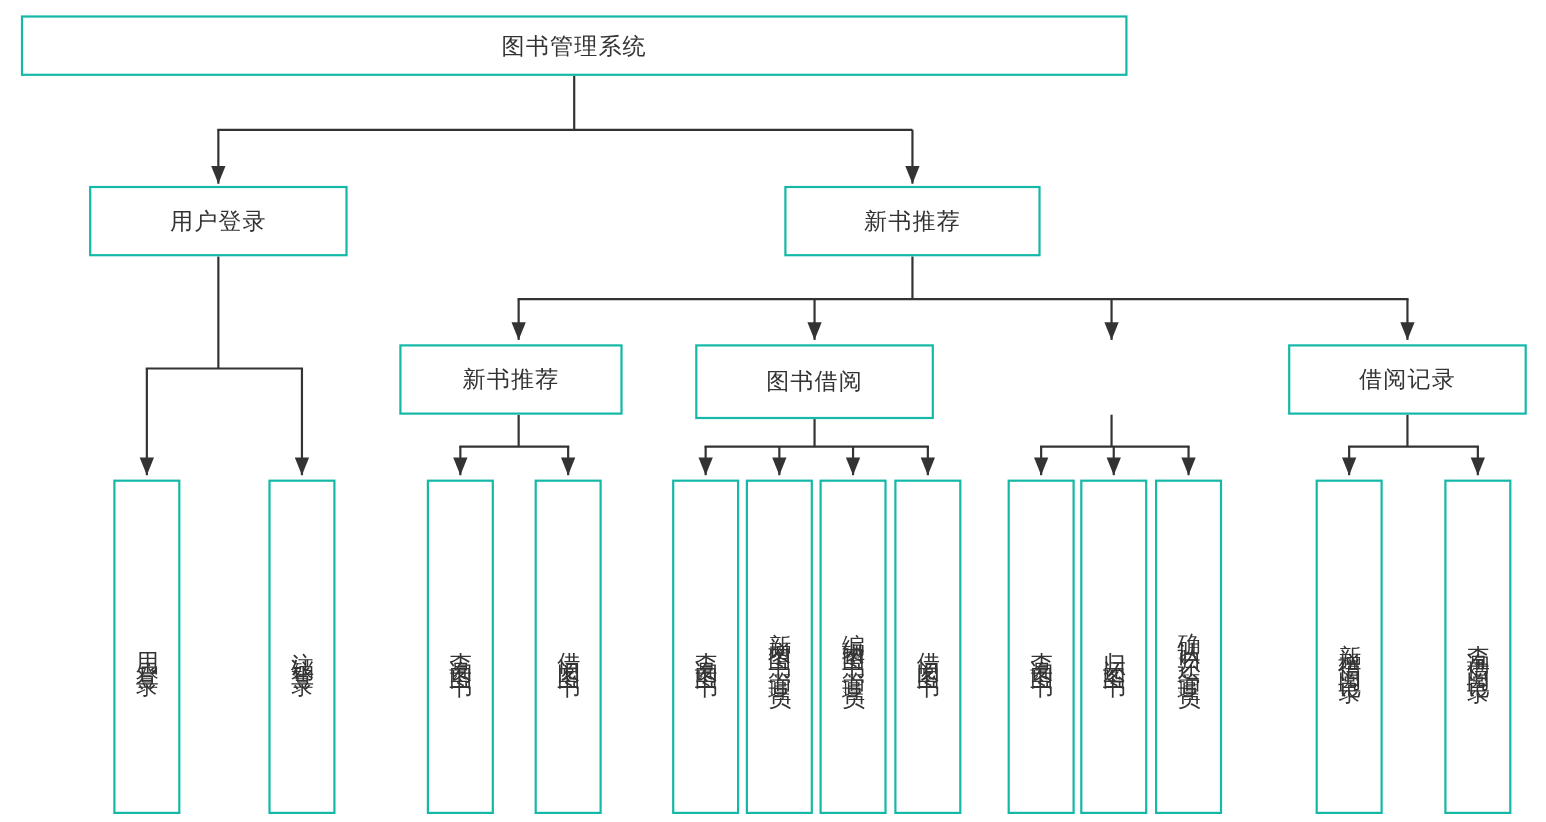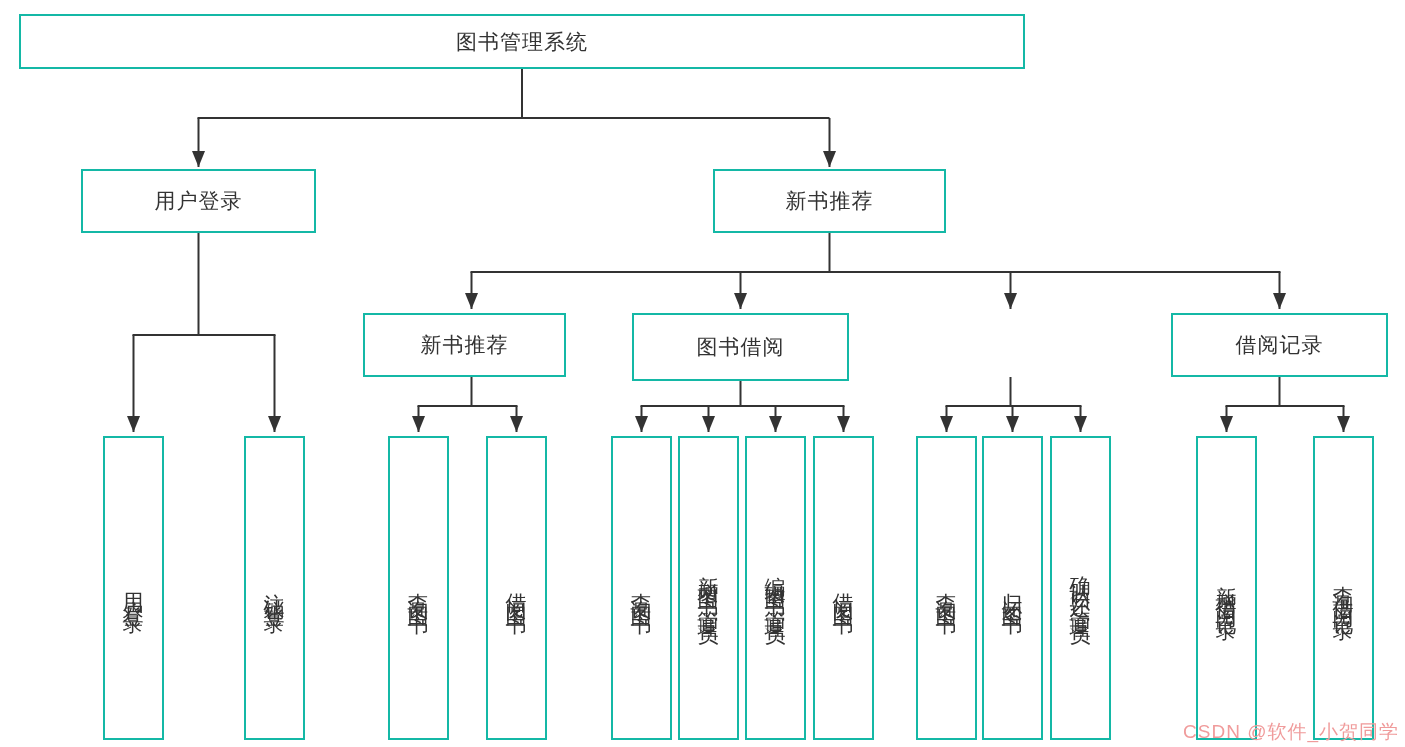--- a/index.html
+++ b/index.html
@@ -120,14 +120,13 @@
   <div class="box v" style="left:745px;top:436px;width:61px;height:304px">编辑图书（管理员）</div>
   <div class="box v" style="left:813px;top:436px;width:61px;height:304px">借阅图书</div>
 
   <div class="box v" style="left:916px;top:436px;width:61px;height:304px">查询图书</div>
   <div class="box v" style="left:982px;top:436px;width:61px;height:304px">归还图书</div>
   <div class="box v" style="left:1050px;top:436px;width:61px;height:304px">确认归还（管理员）</div>
 
   <div class="box v" style="left:1196px;top:436px;width:61px;height:304px">新增借阅记录</div>
   <div class="box v" style="left:1313px;top:436px;width:61px;height:304px">查询借阅记录</div>
 
-  <div class="watermark">CSDN @软件_小贺同学</div>
 </div>
 
 </body></html>

